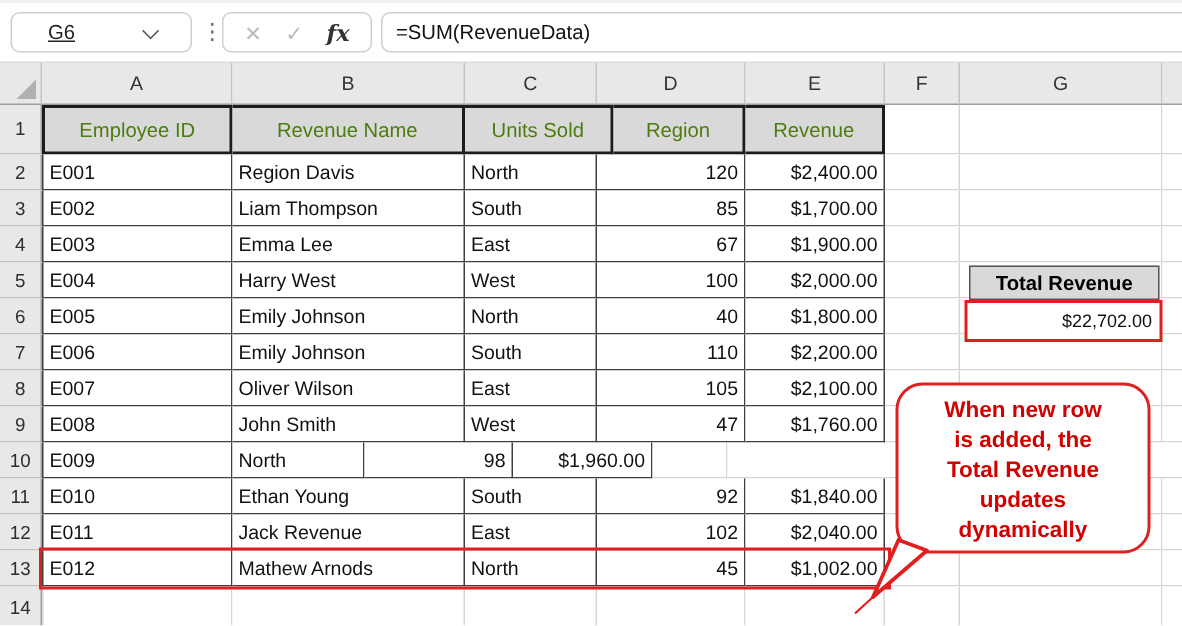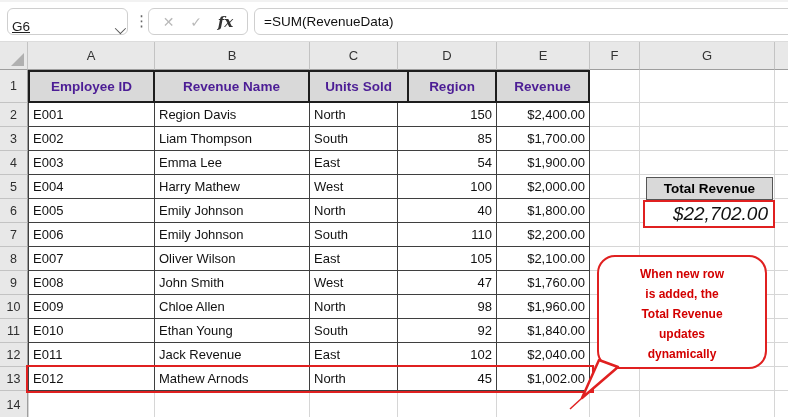--- a/index.html
+++ b/index.html
@@ -8,21 +8,21 @@
   #app {
     position:relative; width:788px; height:417px; overflow:hidden;
     background:#fff; border-top:2px solid #f2f2f2;
   }
 
   
   .fbar { position:absolute; left:0; top:0; width:788px; height:40px;
           background:#fff; border-bottom:1px solid #dcdcdc; }
   .namebox { position:absolute; left:7px; top:6px; width:121px; height:27px;
              border:1px solid #cfcfcf; border-radius:6px; background:#fff;
-             display:flex; align-items:flex-end; padding:0 4px; font-size:13.5px; color:#222;text-decoration:underline; }
+             display:flex; align-items:center; padding:0 24px; font-size:13.5px; color:#222;text-decoration:underline; }
   .namebox .chev { margin-left:auto; width:8px; height:8px;
                    border-right:1.6px solid #555; border-bottom:1.6px solid #555;
                    transform:rotate(45deg) translateY(-2px); }
   .dots { position:absolute; left:134px; top:10px; font-size:15px; color:#666; letter-spacing:0; }
   .fxgroup { position:absolute; left:148px; top:6px; width:100px; height:27px;
              border:1px solid #cfcfcf; border-radius:6px; background:#fff;
              display:flex; align-items:center; justify-content:space-around; padding:0 6px; }
   .xicon, .checkicon { color:#b9b9b9; font-size:14px; }
   .fxicon { font-family:"DejaVu Serif", serif; font-style:italic; font-weight:bold;
             font-size:15px; color:#333; }
@@ -52,21 +52,21 @@
   .c { background:#fff; border-right:1px solid #3f3f3f; border-bottom:1px solid #3f3f3f;
        display:flex; align-items:center; padding:0 4px; font-size:13px; color:#111;
        overflow:hidden; white-space:nowrap; }
   .ca { width:127px; flex:0 0 127px; border-left:1px solid #3f3f3f; }
   .cb { width:155px; flex:0 0 155px; }
   .cc { width:88px;  flex:0 0 88px; }
   .cd { width:99px;  flex:0 0 99px; }
   .ce { width:93px;  flex:0 0 93px; }
   .num { justify-content:flex-end; }
 
-  .hrow .c { background:#d9d9d9; font-weight:bold; font-size:13.5px; color:#4c1d95;
+  .hrow .c { background:#d9d9d9; font-weight:normal; font-size:13.5px; color:#4d7c0f;
              justify-content:center; border-color:#1d1d1d;
              border-top:2px solid #1d1d1d; border-bottom-width:2px; border-right-width:2px; }
   .hrow .ca { border-left:2px solid #1d1d1d; }
 
   .g { background:#fff; border-right:1px solid #d6d6d6; border-bottom:1px solid #d6d6d6; }
   .gf { width:50px;  flex:0 0 50px; }
   .gg { width:135px; flex:0 0 135px; }
   .gp { width:13px;  flex:1 1 auto; border-right:none; }
   .lt { border-color:#d6d6d6 !important; border-width:1px !important;
         border-top:none !important; background:#fff !important; }
@@ -83,29 +83,29 @@
   .w-p  {width:13px;  flex:1 1 auto; border-right:none;}
 
   
   .total-label { position:absolute; left:646px; top:175px; width:127px; height:23px;
                  background:#d9d9d9; border:1px solid #555;
                  display:flex; align-items:center; justify-content:center;
                  font-weight:bold; font-size:13.5px; color:#000; z-index:4; }
   .total-value { position:absolute; left:643px; top:198px; width:132px; height:28px;
                  background:#fff; border:2.5px solid var(--red);
                  display:flex; align-items:center; justify-content:flex-end;
-                 padding-right:5px; font-size:19px; color:#111; z-index:4;font-style:italic; }
+                 padding-right:5px; font-size:12px; color:#111; z-index:4; }
   .row13box { position:absolute; left:26px; top:363px; width:568px; height:28px;
               border:2px solid var(--red); z-index:4; pointer-events:none; }
 
   .callout { position:absolute; left:597px; top:253px; width:170px; height:114px;
              background:#fff; border:2.5px solid var(--red); border-radius:18px;
              z-index:5; display:flex; align-items:flex-start; justify-content:center;
              padding-top:7px; }
-  .callout-text { font-weight:bold; font-size:12px; line-height:20px; text-align:center;
+  .callout-text { font-weight:bold; font-size:15px; line-height:20px; text-align:center;
                   color:var(--redtext); white-space:pre-line; }
   .tail { position:absolute; left:566px; top:352px; width:90px; height:60px;
           z-index:6; overflow:visible; pointer-events:none; }
 
   :root { --red:#e02020; --redtext:#d30000; }
 </style>
 </head>
 <body>
 
 <div id="app">
@@ -153,21 +153,21 @@
       <div class="g gg"></div>
       <div class="g gp"></div>
     </div>
 
     <div>
         <div class="srow">
           <div class="rn">2</div>
           <div class="c ca">E001</div>
           <div class="c cb">Region Davis</div>
           <div class="c cc">North</div>
-          <div class="c cd num">150</div>
+          <div class="c cd num">120</div>
           <div class="c ce num">$2,400.00</div>
           <div class="g gf"></div>
           <div class="g gg"></div>
           <div class="g gp"></div>
         </div>
         <div class="srow">
           <div class="rn">3</div>
           <div class="c ca">E002</div>
           <div class="c cb">Liam Thompson</div>
           <div class="c cc">South</div>
@@ -175,30 +175,30 @@
           <div class="c ce num">$1,700.00</div>
           <div class="g gf"></div>
           <div class="g gg"></div>
           <div class="g gp"></div>
         </div>
         <div class="srow">
           <div class="rn">4</div>
           <div class="c ca">E003</div>
           <div class="c cb">Emma Lee</div>
           <div class="c cc">East</div>
-          <div class="c cd num">54</div>
+          <div class="c cd num">67</div>
           <div class="c ce num">$1,900.00</div>
           <div class="g gf"></div>
           <div class="g gg"></div>
           <div class="g gp"></div>
         </div>
         <div class="srow">
           <div class="rn">5</div>
           <div class="c ca">E004</div>
-          <div class="c cb">Harry Mathew</div>
+          <div class="c cb">Harry West</div>
           <div class="c cc">West</div>
           <div class="c cd num">100</div>
           <div class="c ce num">$2,000.00</div>
           <div class="g gf"></div>
           <div class="g gg"></div>
           <div class="g gp"></div>
         </div>
         <div class="srow">
           <div class="rn">6</div>
           <div class="c ca">E005</div>
@@ -239,21 +239,20 @@
           <div class="c cc">West</div>
           <div class="c cd num">47</div>
           <div class="c ce num">$1,760.00</div>
           <div class="g gf"></div>
           <div class="g gg"></div>
           <div class="g gp"></div>
         </div>
         <div class="srow">
           <div class="rn">10</div>
           <div class="c ca">E009</div>
-          <div class="c cb">Chloe Allen</div>
           <div class="c cc">North</div>
           <div class="c cd num">98</div>
           <div class="c ce num">$1,960.00</div>
           <div class="g gf"></div>
           <div class="g gg"></div>
           <div class="g gp"></div>
         </div>
         <div class="srow">
           <div class="rn">11</div>
           <div class="c ca">E010</div>

